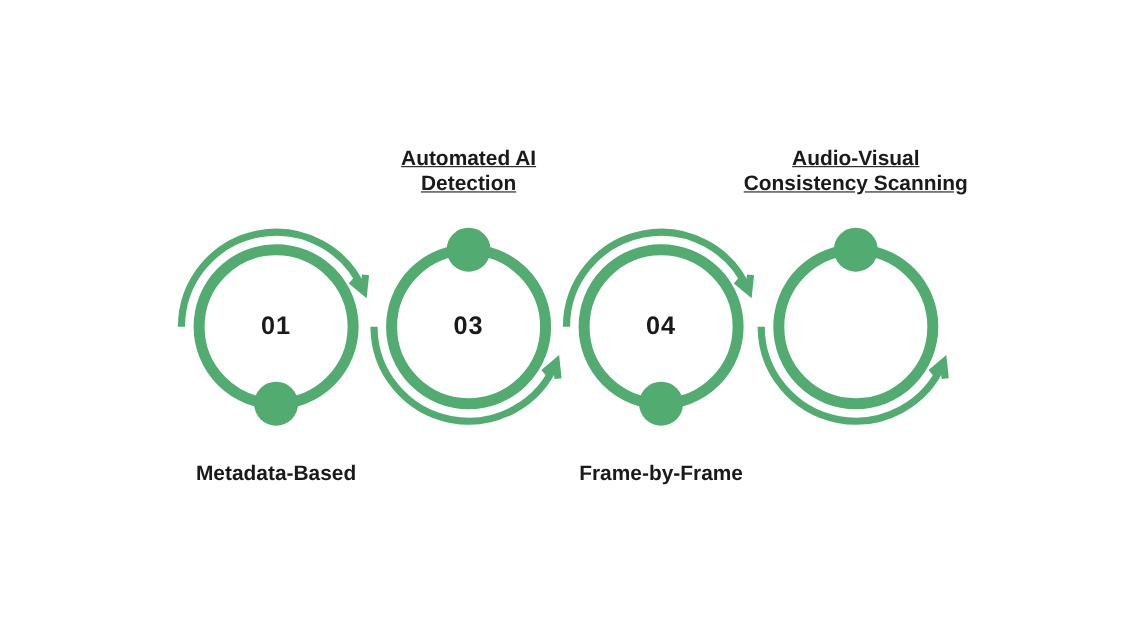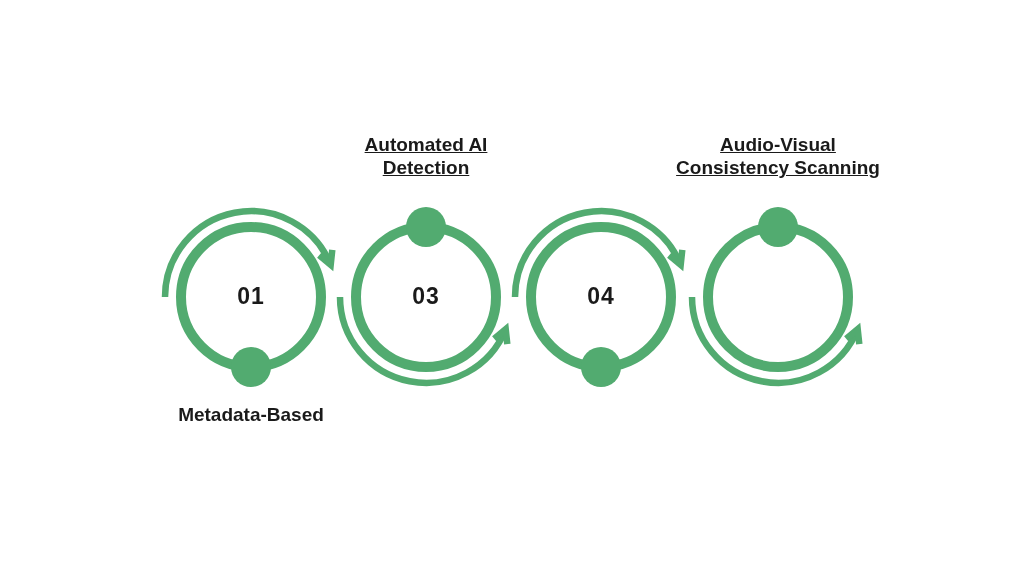--- a/index.html
+++ b/index.html
@@ -57,21 +57,21 @@
   .step-label {
     position: absolute;
     left: -45px;
     width: 290px;
     text-align: center;
     font-size: 19px;
     line-height: 23px;
     font-weight: bold;
     color: var(--text, #1a1a1a);
   }
-  .step.pos-bottom .step-label { top: 206px; }
+  .step.pos-bottom .step-label { top: 222px; }
   .step.pos-top    .step-label { top: -64px; text-decoration: underline; }
 </style>
 </head>
 <body>
 
 <div class="canvas" id="canvas" style="--accent: #52ab70; --text: #1a1a1a; --bg: #ffffff;">
 
     <div class="step pos-bottom" style="left: 151px;">
       <svg class="step-graphic" width="200" height="200" viewBox="0 0 200 200" aria-hidden="true">
         <path class="arc" d="M 14 100 A 86 86 0 0 1 179.7 67.8"></path>
@@ -101,20 +101,21 @@
 
     <div class="step pos-bottom" style="left: 501px;">
       <svg class="step-graphic" width="200" height="200" viewBox="0 0 200 200" aria-hidden="true">
         <path class="arc" d="M 14 100 A 86 86 0 0 1 179.7 67.8"></path>
         <path class="arrowhead" d="M 181.3 52.9 L 179.7 67.8 L 168.2 58.2"></path>
         <circle class="ring" cx="100" cy="100" r="70"></circle>
         <circle class="dot" cx="100" cy="170" r="20"></circle>
       </svg>
       <div class="step-number">04</div>
       <div class="step-label">
+        <div class="label-line-1">Frame-by-Frame</div>
       </div>
     </div>
 
     <div class="step pos-top" style="left: 678px;">
       <svg class="step-graphic" width="200" height="200" viewBox="0 0 200 200" aria-hidden="true">
         <path class="arc" d="M 14 100 A 86 86 0 0 0 179.7 132.2"></path>
         <path class="arrowhead" d="M 181.3 147.1 L 179.7 132.2 L 168.2 141.8"></path>
         <circle class="ring" cx="100" cy="100" r="70"></circle>
         <circle class="dot" cx="100" cy="30" r="20"></circle>
       </svg>

